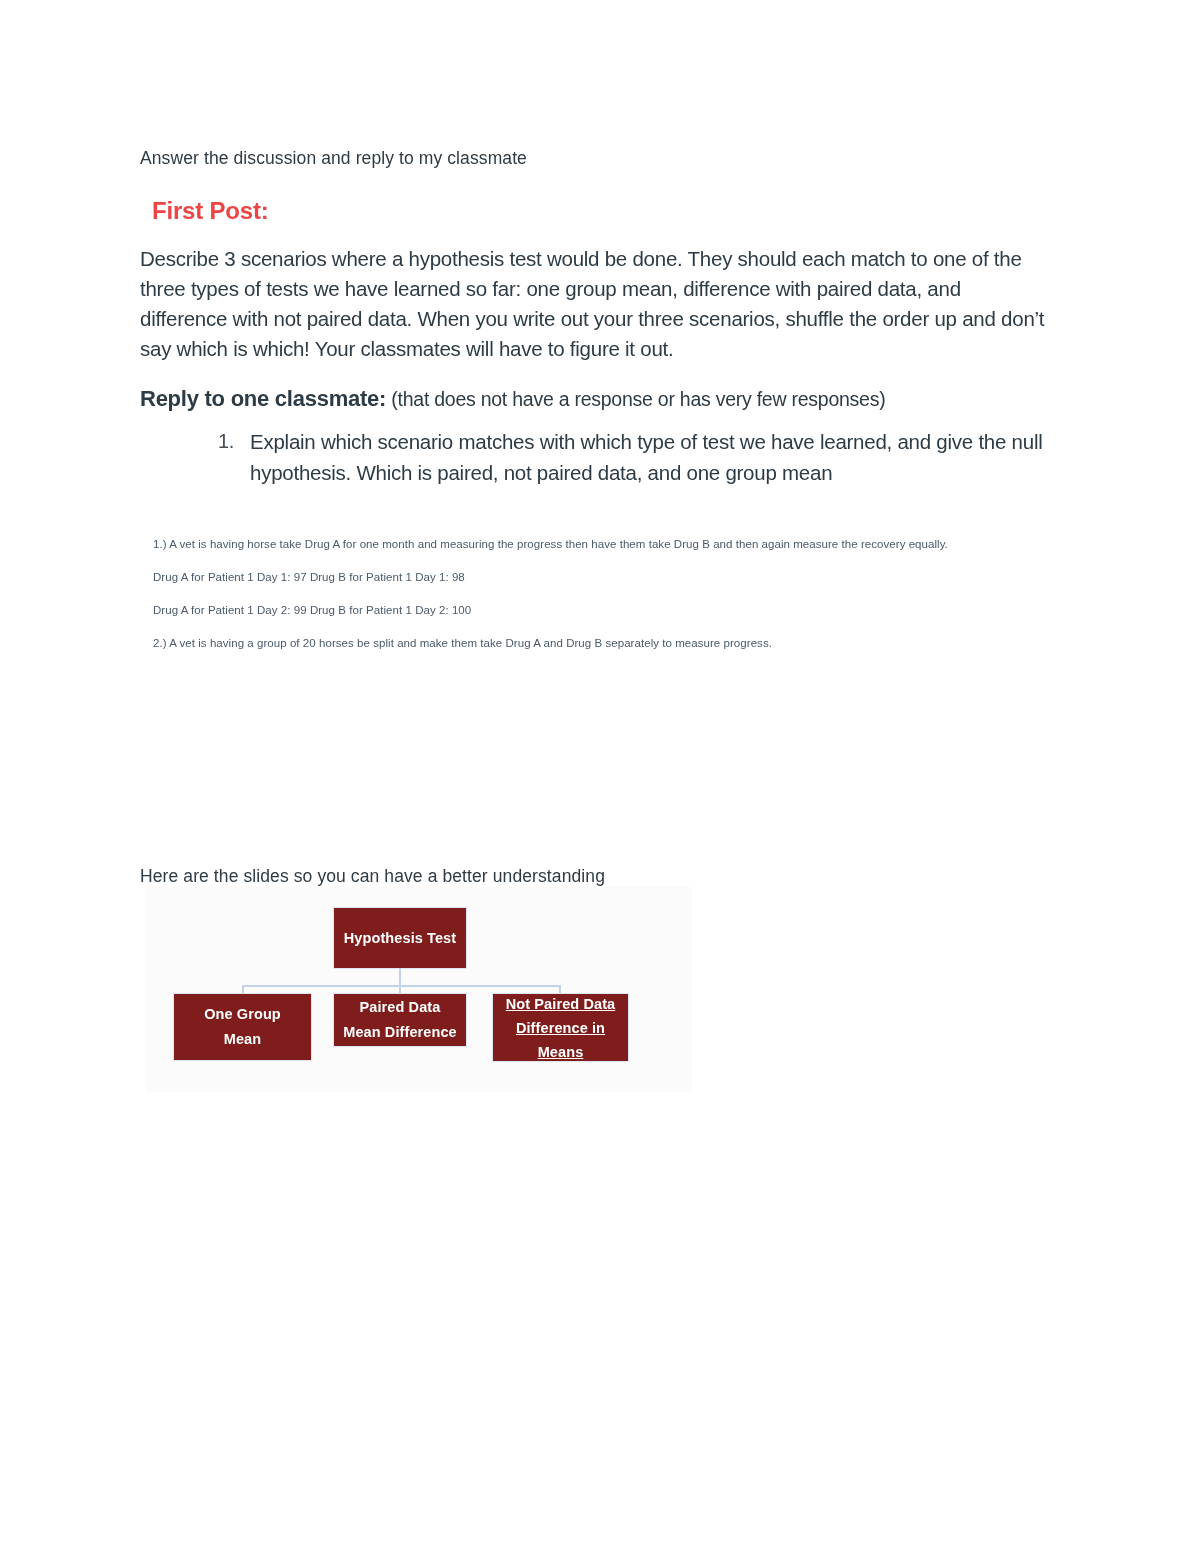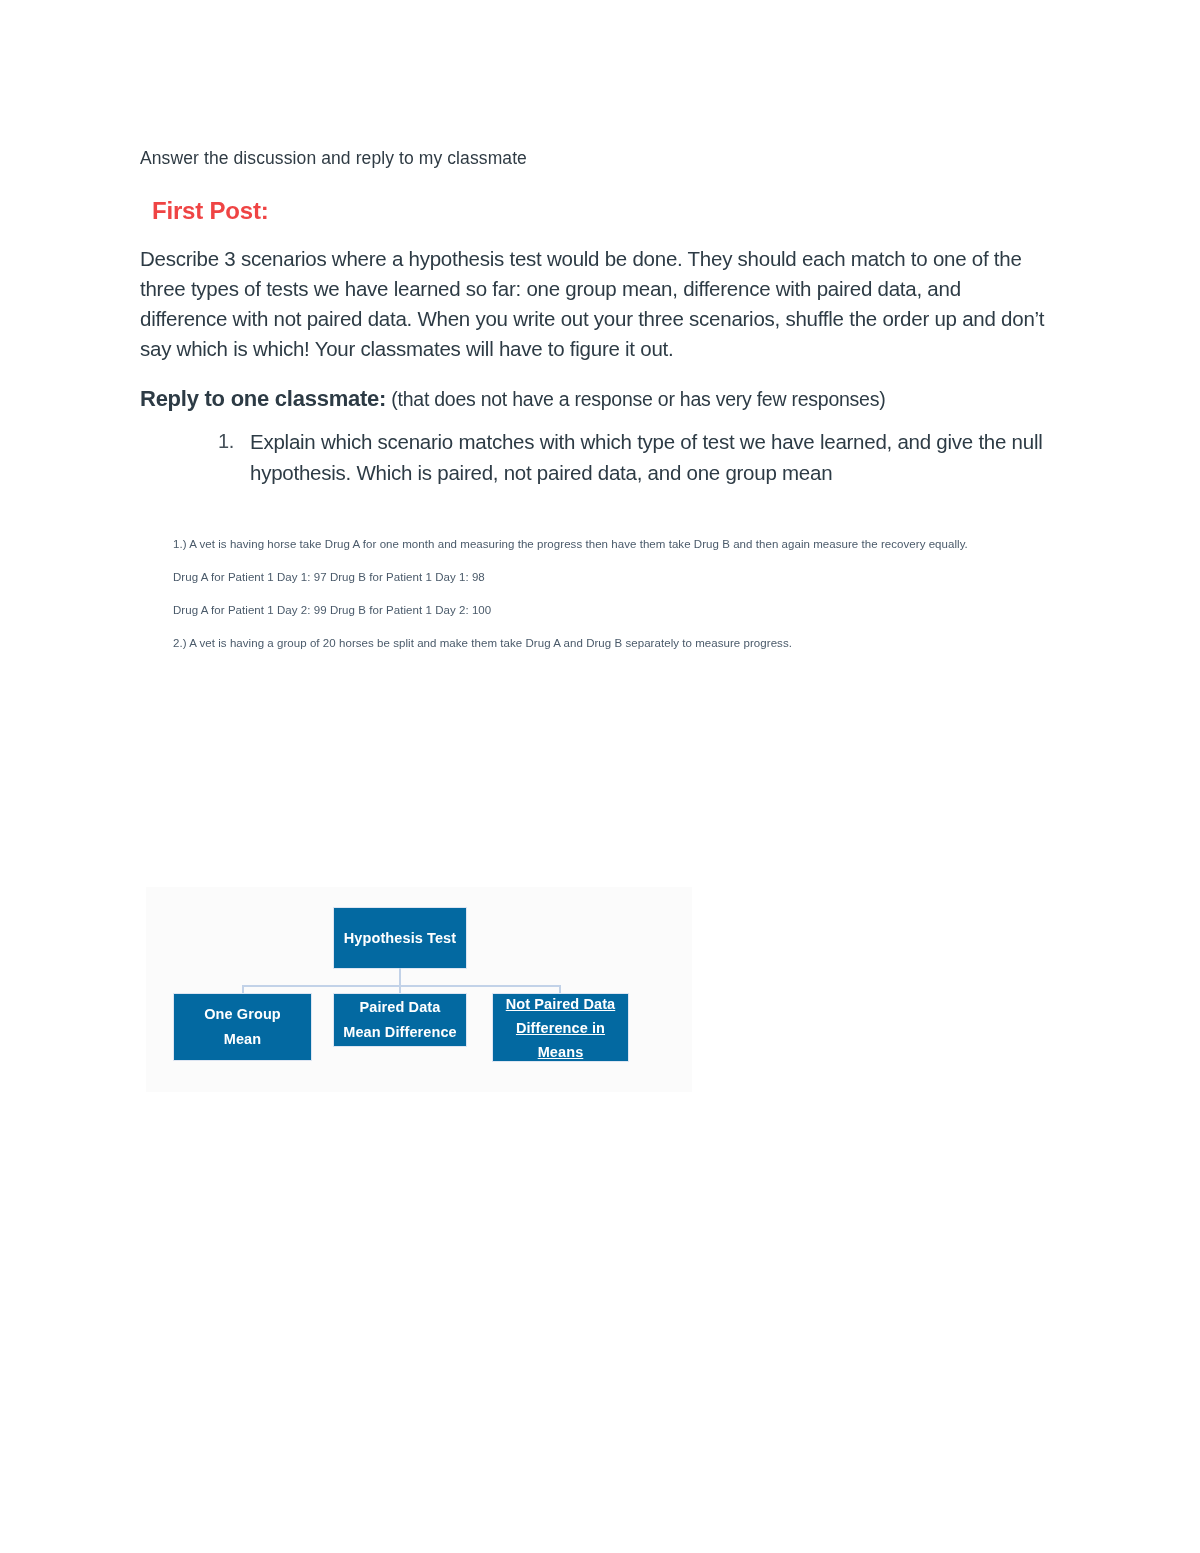--- a/index.html
+++ b/index.html
@@ -96,21 +96,20 @@
     font-size: 20px;
     color: #444f58;
   }
 
   
   .small-block {
     position: absolute;
     left: 153px;
     top: 528px;
     width: 900px;
-    margin-left: 20px;
   }
   .small-block p {
     margin: 0 0 16px 0;
     font-size: 11.5px;
     line-height: 17px;
     color: #4a5a6a;
     letter-spacing: 0.05px;
     font-weight: 500;
   }
   .small-block p.wrap2 {
@@ -132,21 +131,21 @@
   .diagram {
     position: absolute;
     left: 146px;
     top: 879px;
     width: 546px;
     height: 205px;
     background: #fbfbfb;
   }
   .dbox {
     position: absolute;
-    background: #0369a1;
+    background: #7f1d1d;
     color: #ffffff;
     display: flex;
     flex-direction: column;
     align-items: center;
     justify-content: center;
     font-size: 14.5px;
     line-height: 25px;
     font-weight: 600;
     text-align: right;
     letter-spacing: 0.1px;
@@ -241,20 +240,21 @@
 
   </div>
 
   <div class="small-block">
     <p class="wrap2">1.) A vet is having horse take Drug A for one month and measuring the progress then have them take Drug B and then again measure the recovery equally.</p>
     <p>Drug A for Patient 1 Day 1: 97 Drug B for Patient 1 Day 1: 98</p>
     <p>Drug A for Patient 1 Day 2: 99 Drug B for Patient 1 Day 2: 100</p>
     <p>2.) A vet is having a group of 20 horses be split and make them take Drug A and Drug B separately to measure progress.</p>
   </div>
 
+  <p class="slides-line">Here are the slides so you can have a better understanding</p>
 
   <div class="diagram">
 
     <div class="dbox dbox-root">
       <span>Hypothesis Test</span>
     </div>
 
     <div class="connector conn-stem-top"></div>
     <div class="connector conn-bus"></div>
     <div class="connector conn-drop-a"></div>

